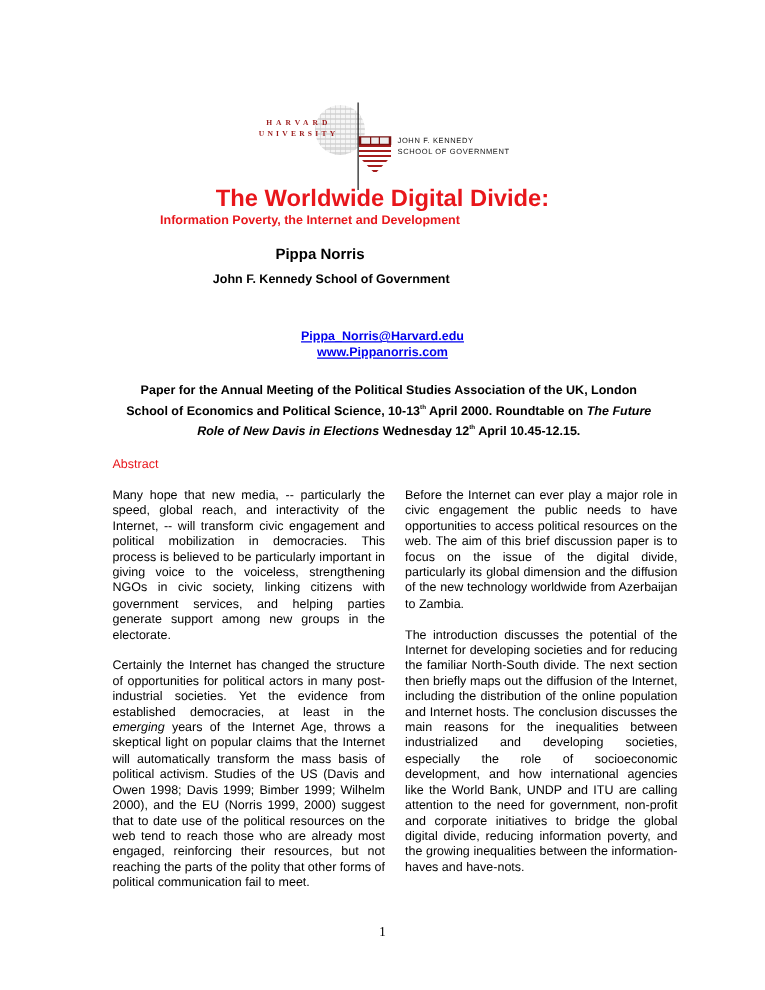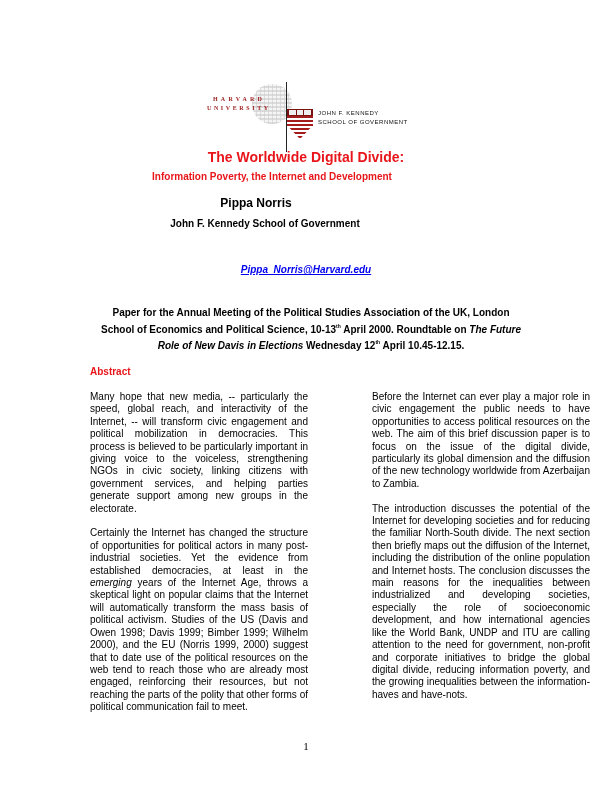--- a/index.html
+++ b/index.html
@@ -13,32 +13,32 @@
     .logo .harvard { position: absolute; left: 8px; top: 14px; font-size: 6px; letter-spacing: 3.2px; color: #9b1b1b; font-weight: bold; font-family: "Liberation Serif", serif; }
     .logo .university { position: absolute; left: 2px; top: 23px; font-size: 6px; letter-spacing: 2.6px; color: #9b1b1b; font-weight: bold; font-family: "Liberation Serif", serif; }
     .logo .vline { position: absolute; left: 81px; top: 0; width: 1px; height: 70px; background: #222; }
     .logo .shield { position: absolute; left: 82px; top: 27px; width: 26px; height: 30px; }
     .logo .shield .top { height: 7px; background: #7a1212; display: flex; gap: 1px; padding: 1px 2px; box-sizing: border-box; }
     .logo .shield .top span { flex: 1; background: #eee; }
     .logo .shield .body { height: 23px; background: repeating-linear-gradient(180deg, #a51c1c 0 2px, #ffffff 2px 4px);
       clip-path: polygon(0 0, 100% 0, 100% 40%, 50% 100%, 0 40%); }
     .logo .jfk { position: absolute; left: 113px; top: 27px; font-size: 6px; letter-spacing: 0.5px; color: #111; line-height: 9px; }
 
-    .title { position: absolute; left: 0; width: 612px; top: 149px; text-align: center; color: #e8161b; font-weight: bold; font-size: 14px; }
-    .subtitle { position: absolute; left: 0; width: 496px; top: 171px; text-align: center; color: #e8161b; font-weight: bold; font-size: 10px; padding-left: 24px; }
+    .title { position: absolute; left: 0; width: 612px; top: 149px; text-align: center; color: #e8161b; font-weight: bold; font-size: 19px; }
+    .subtitle { position: absolute; left: 0; width: 496px; top: 171px; text-align: center; color: #e8161b; font-weight: bold; font-size: 10px; }
     .author { position: absolute; left: 0; width: 512px; top: 196px; text-align: center; font-weight: bold; font-size: 12px; }
     .affil { position: absolute; left: 0; width: 530px; top: 218px; text-align: center; font-weight: bold; font-size: 10px; line-height: 12.5px; }
-    .links { position: absolute; left: 0; width: 612px; top: 264px; text-align: center; font-weight: bold; font-size: 10px; line-height: 12.5px; font-style: italic; }
+    .links { position: absolute; left: 0; width: 612px; top: 264px; text-align: center; font-weight: bold; font-size: 10px; line-height: 12.5px; }
     .links a { color: #0000ee; text-decoration: underline; display: block; }
     .paper-note { position: absolute; left: 80px; width: 462px; top: 307px; text-align: center; font-weight: bold; font-size: 10px; line-height: 12.5px; }
     .paper-note sup { font-size: 5px; vertical-align: 5px; }
-    .abstract-head { position: absolute; left: 90px; top: 366px; color: #e8161b; font-weight: bold; font-size: 10px; }
+    .abstract-head { position: absolute; left: 90px; top: 366px; color: #e8161b; font-weight: normal; font-size: 10px; }
     .col { position: absolute; top: 391px; width: 218px; font-size: 10px; line-height: 12.4px; text-align: justify; }
     .col.left { left: 90px; }
-    .col.right { left: 324px; margin-left: 48px; }
+    .col.right { left: 324px; }
     .col p { margin: 0 0 12.4px 0; }
     .page-num { position: absolute; left: 0; width: 612px; top: 740px; text-align: center; font-family: "Liberation Serif", serif; font-size: 11px; }
   </style>
 </head>
 <body>
 
 <div class="logo">
   <div class="globe"></div>
   <div class="harvard">HARVARD</div>
   <div class="university">UNIVERSITY</div>
@@ -58,20 +58,21 @@
 </div>
 
 <div class="title">The Worldwide Digital Divide:</div>
 <div class="subtitle">Information Poverty, the Internet and Development</div>
 <div class="author">Pippa Norris</div>
 <div class="affil">
   <div>John F. Kennedy School of Government</div>
 </div>
 <div class="links">
   <a>Pippa_Norris@Harvard.edu</a>
+  <a>www.Pippanorris.com</a>
 </div>
 
 <div class="paper-note">
   <div>Paper for the Annual Meeting of the Political Studies Association of the UK, London</div>
   <div><span>School of Economics and Political Science, 10-13</span><sup>th</sup><span> April 2000. Roundtable on </span><i>The Future</i></div>
   <div><i>Role of New Davis in Elections</i><span> Wednesday 12</span><sup>th</sup><span> April 10.45-12.15.</span></div>
 </div>
 
 <div class="abstract-head">Abstract</div>
 

